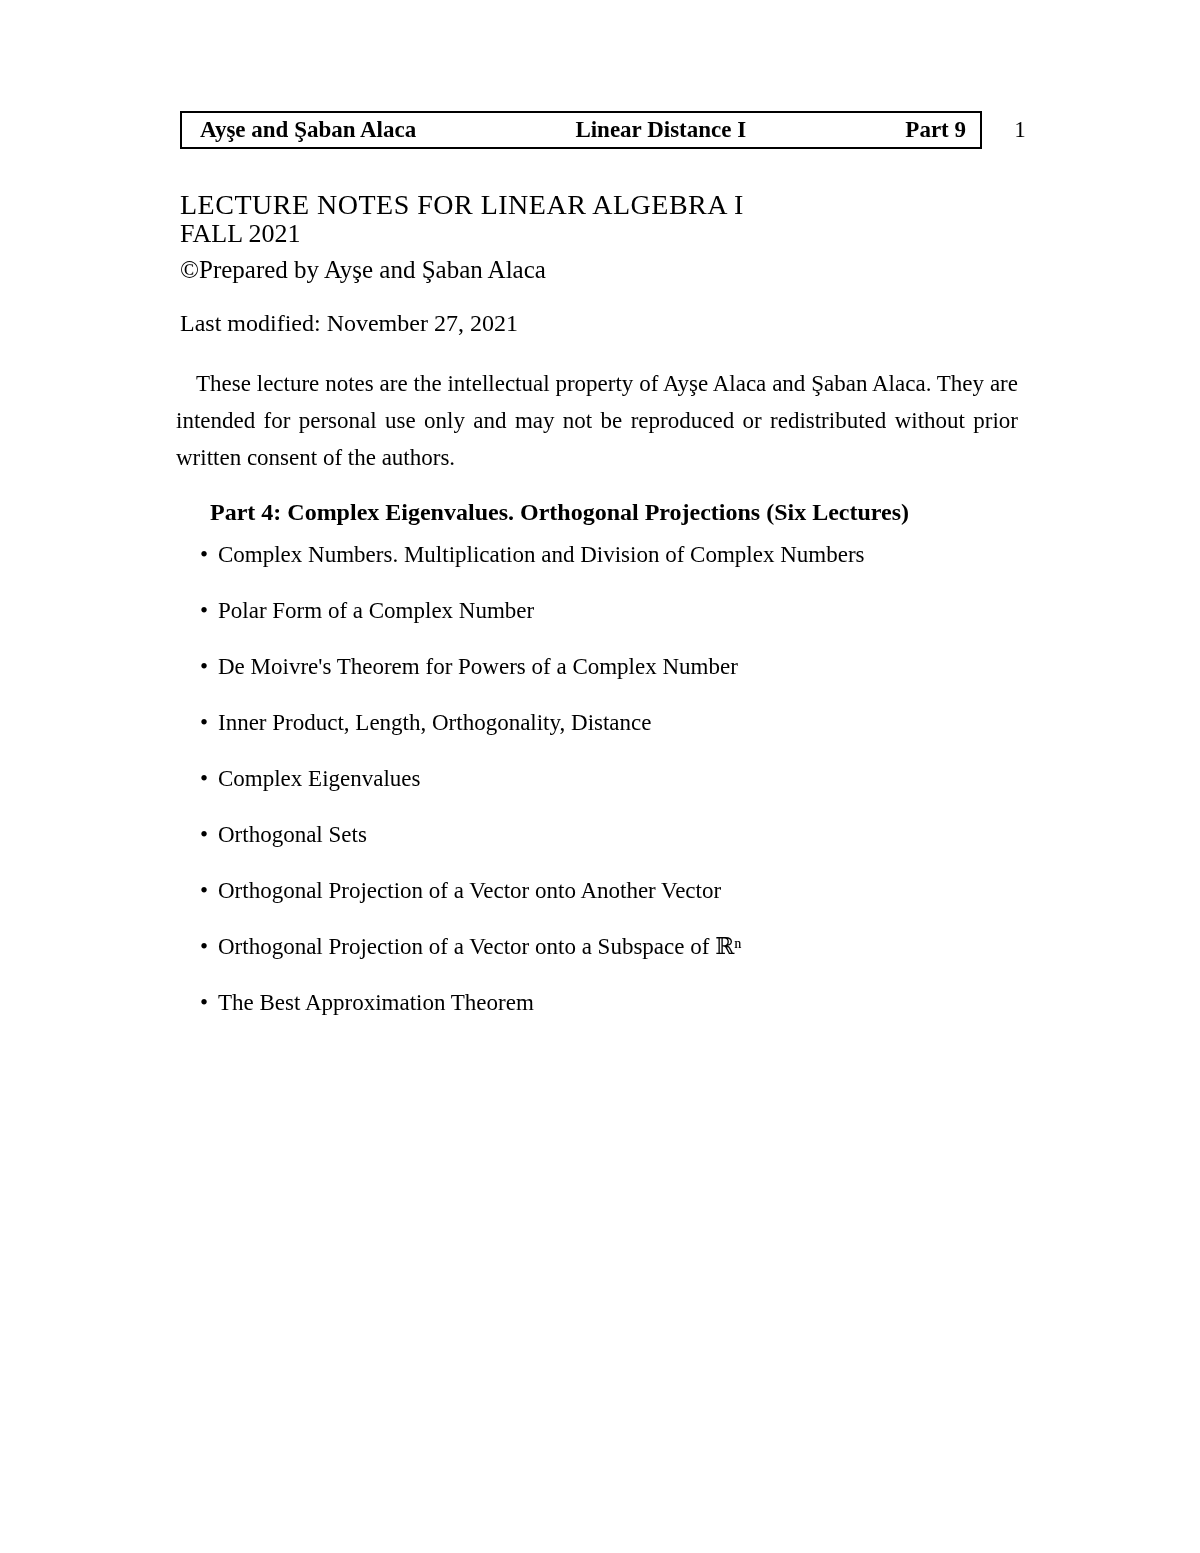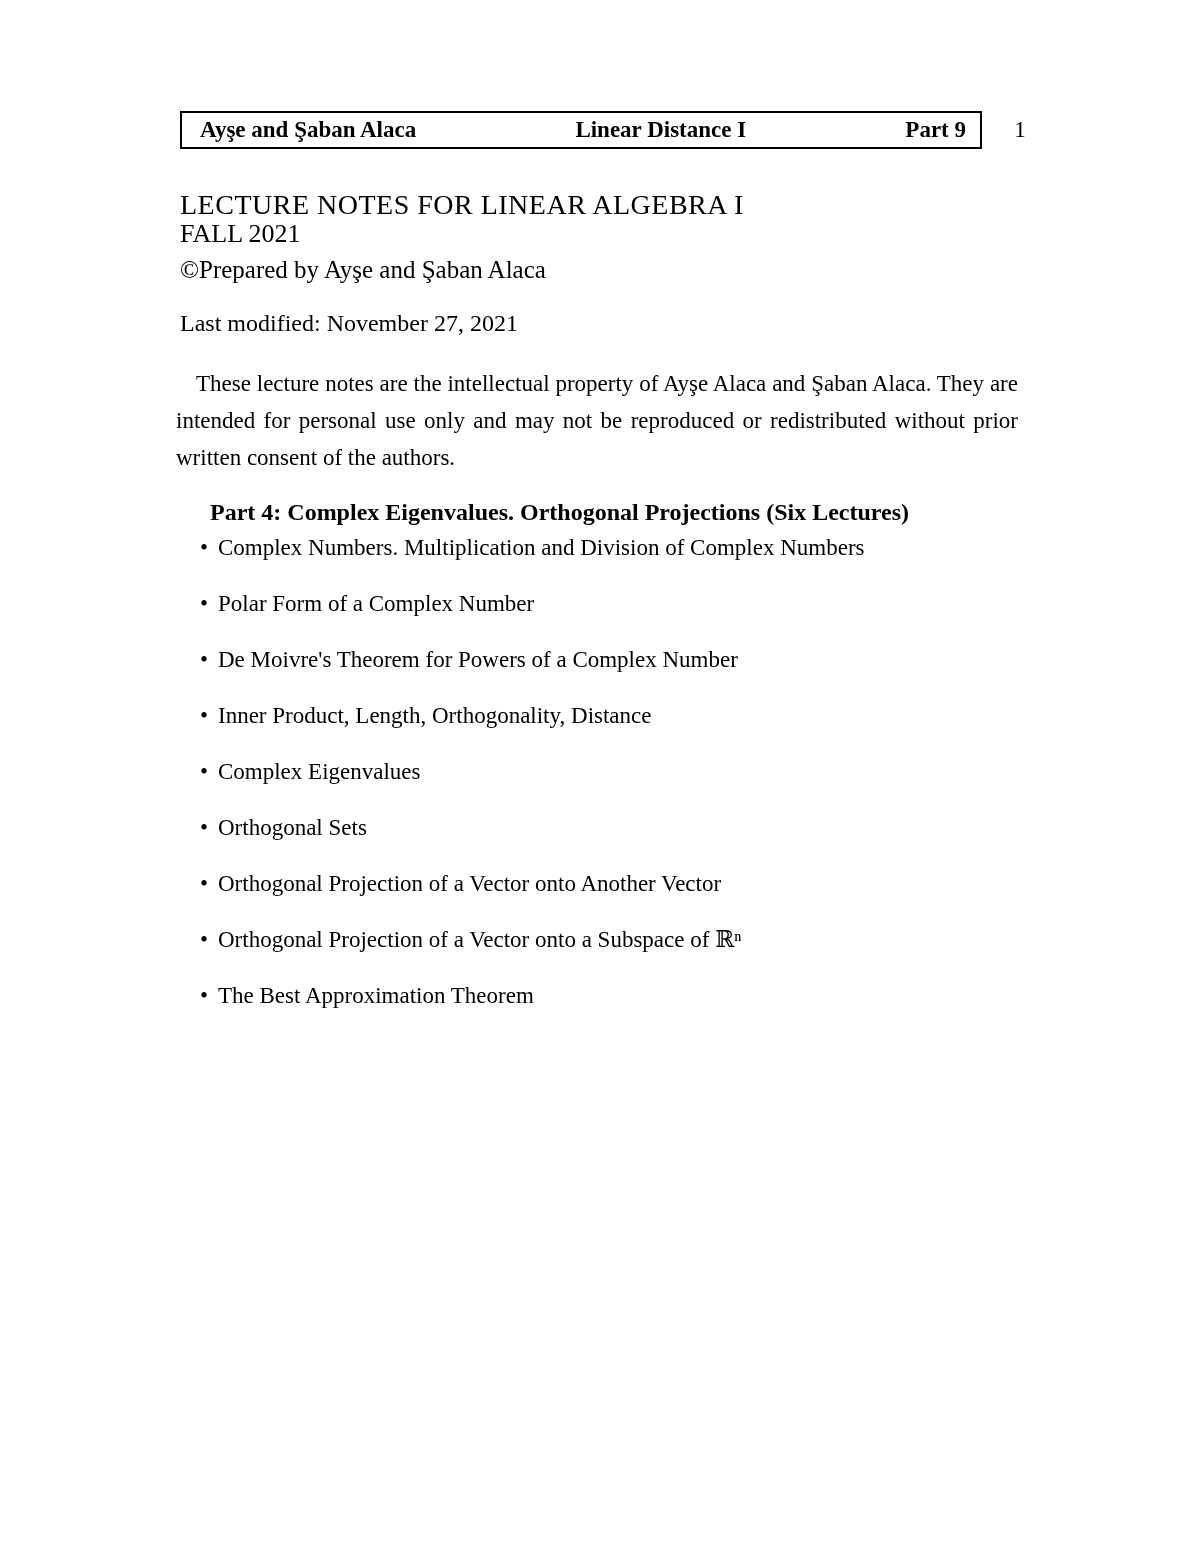--- a/index.html
+++ b/index.html
@@ -87,20 +87,21 @@
     padding: 0;
     list-style: none;
     font-size: 23px;
   }
   .topics li {
     position: relative;
     padding-left: 38px;
     line-height: 24px;
     margin-bottom: 32px;
     white-space: nowrap;
+    margin-top: 7px;
   }
   .topics li::before {
     content: "\2022";
     position: absolute;
     left: 20px;
     top: 0;
   }
 </style>
 </head>
 <body>

